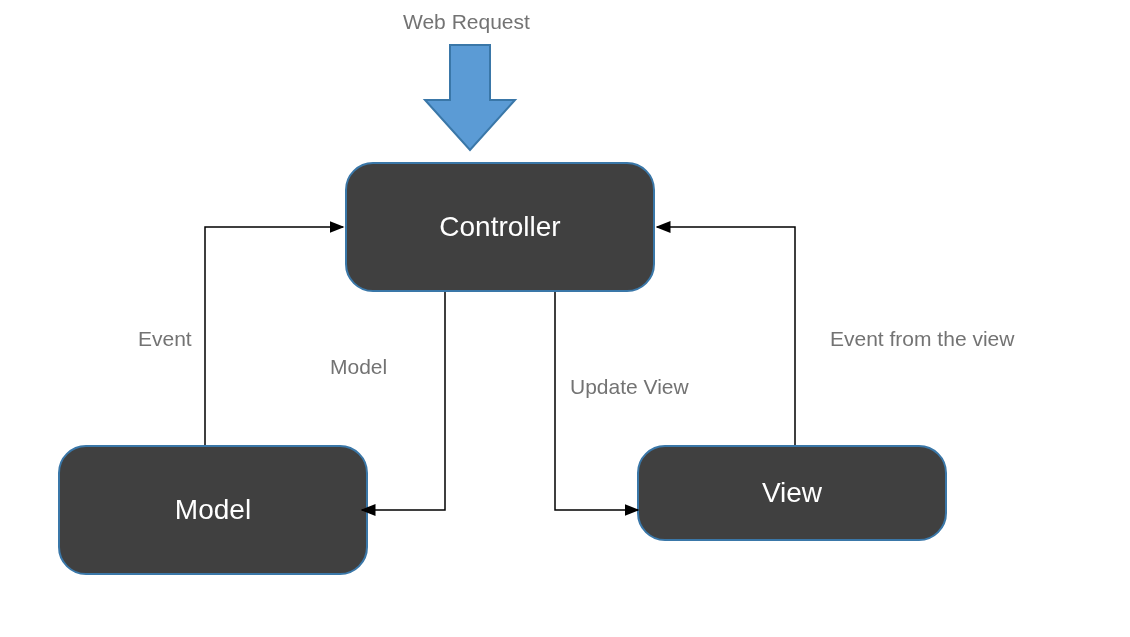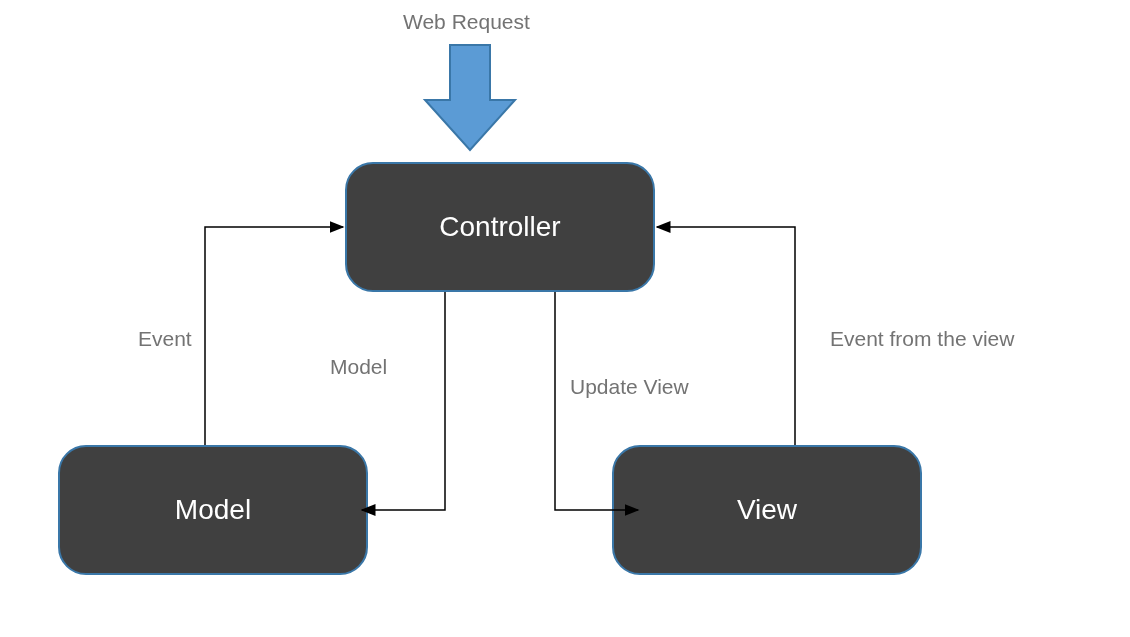--- a/index.html
+++ b/index.html
@@ -43,21 +43,21 @@
 <svg class="overlay">
   <g fill="#5B9BD5" stroke="#3A77A8" stroke-width="2">
     <path d="M 450 45 L 490 45 L 490 100 L 515 100 L 470 150 L 425 100 L 450 100 Z"></path>
   </g>
 </svg>
 
 <div class="node" style="left:345px; top:162px; width:310px; height:130px;">Controller</div>
 
 <div class="node" style="left:50px; top:445px; width:310px; height:130px;margin-left:8px;">Model</div>
 
-<div class="node" style="left:612px; top:445px; width:310px; height:130px;">View</div>
+<div class="node" style="left:637px; top:445px; width:310px; height:96px;">View</div>
 
 <svg class="overlay">
   <defs>
     <marker id="arrowhead" markerWidth="10" markerHeight="8" refX="9" refY="4" orient="auto">
       <polygon points="0 0, 10 4, 0 8" fill="#000"></polygon>
     </marker>
   </defs>
 
   <path d="M 205 445 L 205 227 L 343 227" fill="none" stroke="#000" stroke-width="1.5" marker-end="url(#arrowhead)"></path>
 

